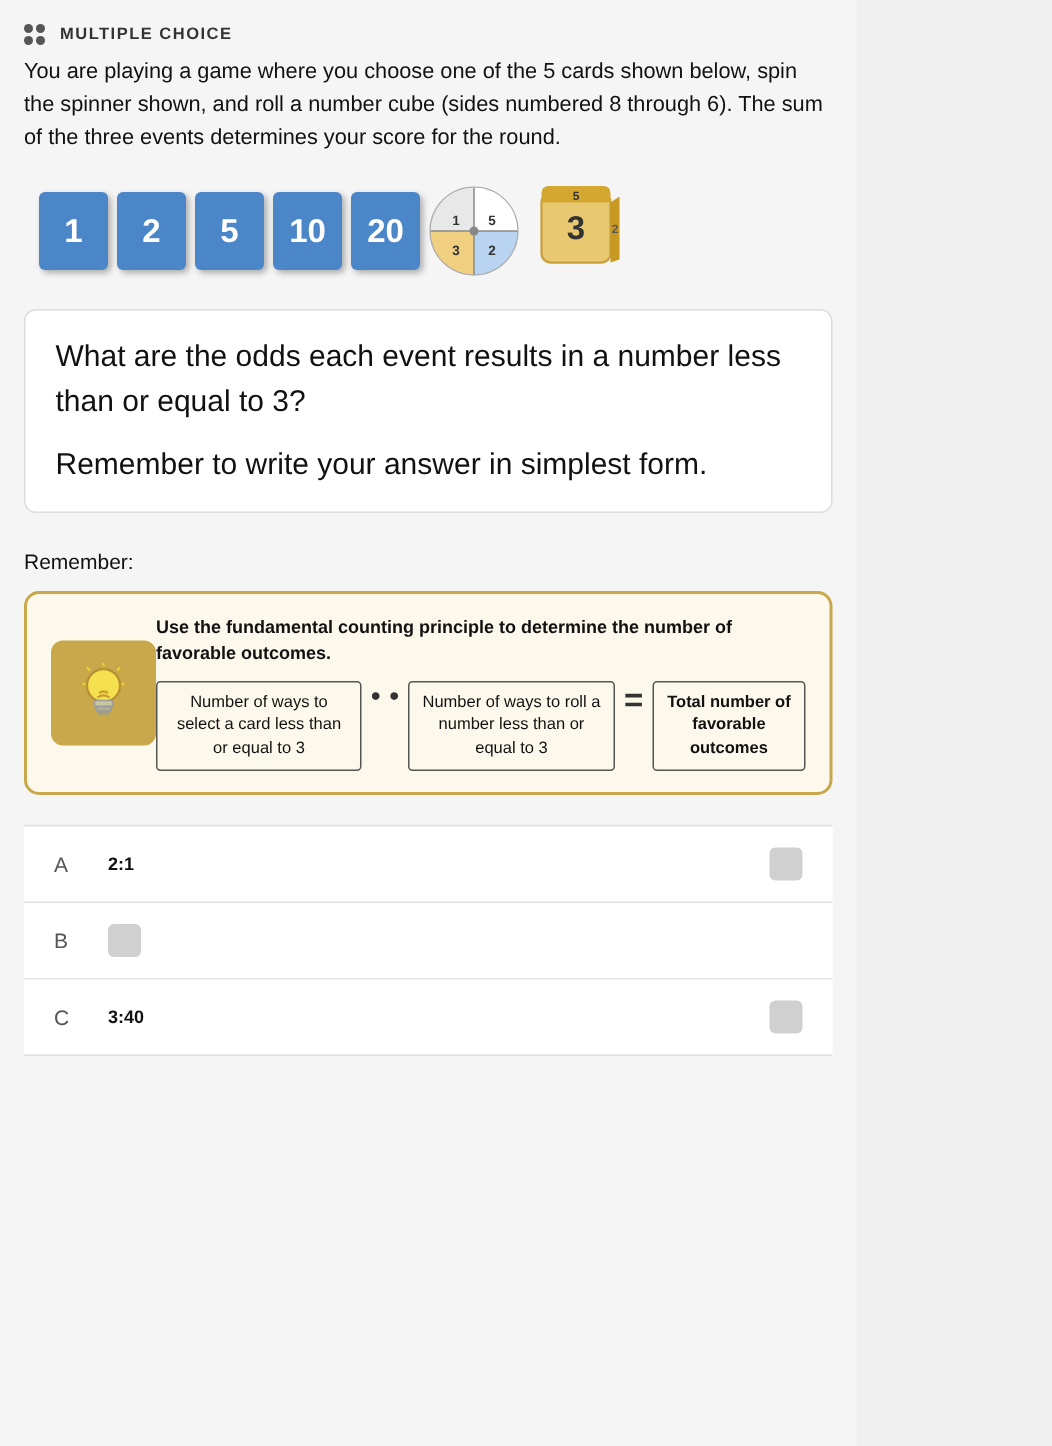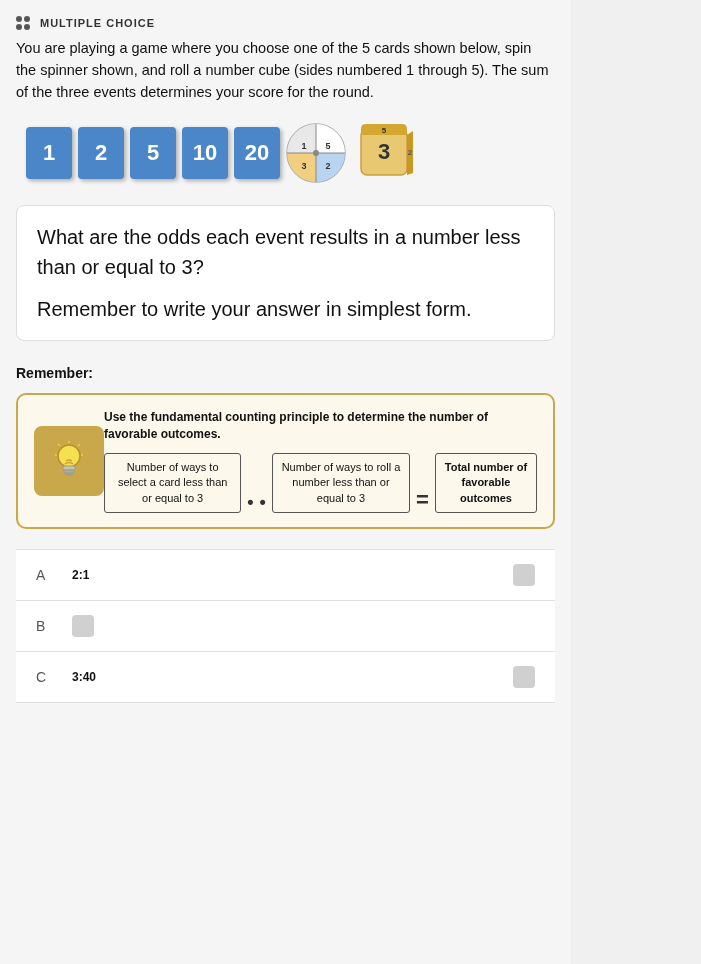--- a/index.html
+++ b/index.html
@@ -110,21 +110,21 @@
       line-height: 1.5;
     }
 
     .question-box p:first-child {
       margin-bottom: 12px;
     }
 
     
     .remember-label {
       font-size: 14px;
-      font-weight: 700;
+      font-weight: 400;
       color: #111;
       margin-bottom: 12px;
     }
 
     .hint-box {
       background: #fdf8ec;
       border: 2px solid #c8a84b;
       border-radius: 10px;
       padding: 14px 16px;
       display: flex;
@@ -157,21 +157,21 @@
     .hint-title {
       font-size: 12px;
       font-weight: 600;
       color: #111;
       margin-bottom: 10px;
       line-height: 1.4;
     }
 
     .formula-row {
       display: flex;
-      align-items: flex-end;
+      align-items: flex-start;
       gap: 6px;
     }
 
     .formula-box {
       border: 1.5px solid #555;
       border-radius: 3px;
       padding: 6px 8px;
       font-size: 11px;
       color: #111;
       text-align: center;
@@ -245,21 +245,21 @@
   <div class="header-bar">
     <div class="multiple-choice-icon">
       <div class="mc-dot"></div>
         <div class="mc-dot"></div>
       <div class="mc-dot"></div>
         <div class="mc-dot"></div>
     </div>
     <span class="header-label">MULTIPLE CHOICE</span>
   </div>
 
-  <p class="question-text">You are playing a game where you choose one of the 5 cards shown below, spin the spinner shown, and roll a number cube (sides numbered 1 through 5). The sum of the three events determines your score for the round.</p>
+  <p class="question-text">You are playing a game where you choose one of the 5 cards shown below, spin the spinner shown, and roll a number cube (sides numbered 8 through 6). The sum of the three events determines your score for the round.</p>
 
   <div class="cards-row">
 
     <div class="card-tile">
       <span>1</span>
     </div>
 
     <div class="card-tile">
       <span>2</span>
     </div>

